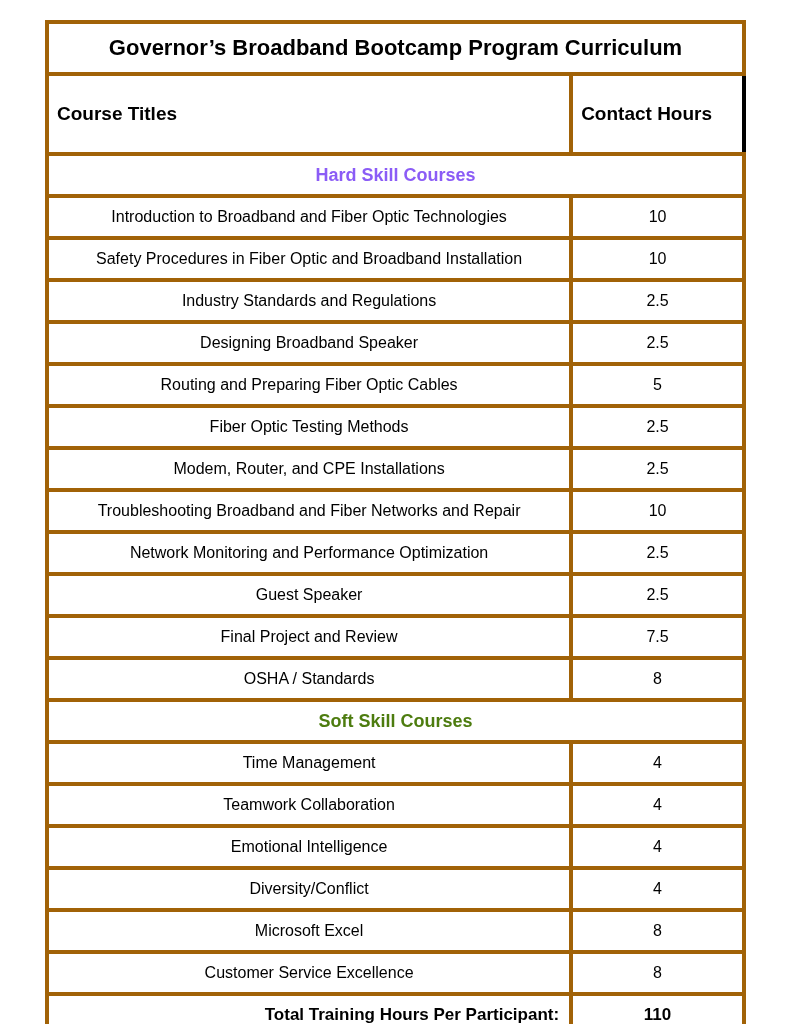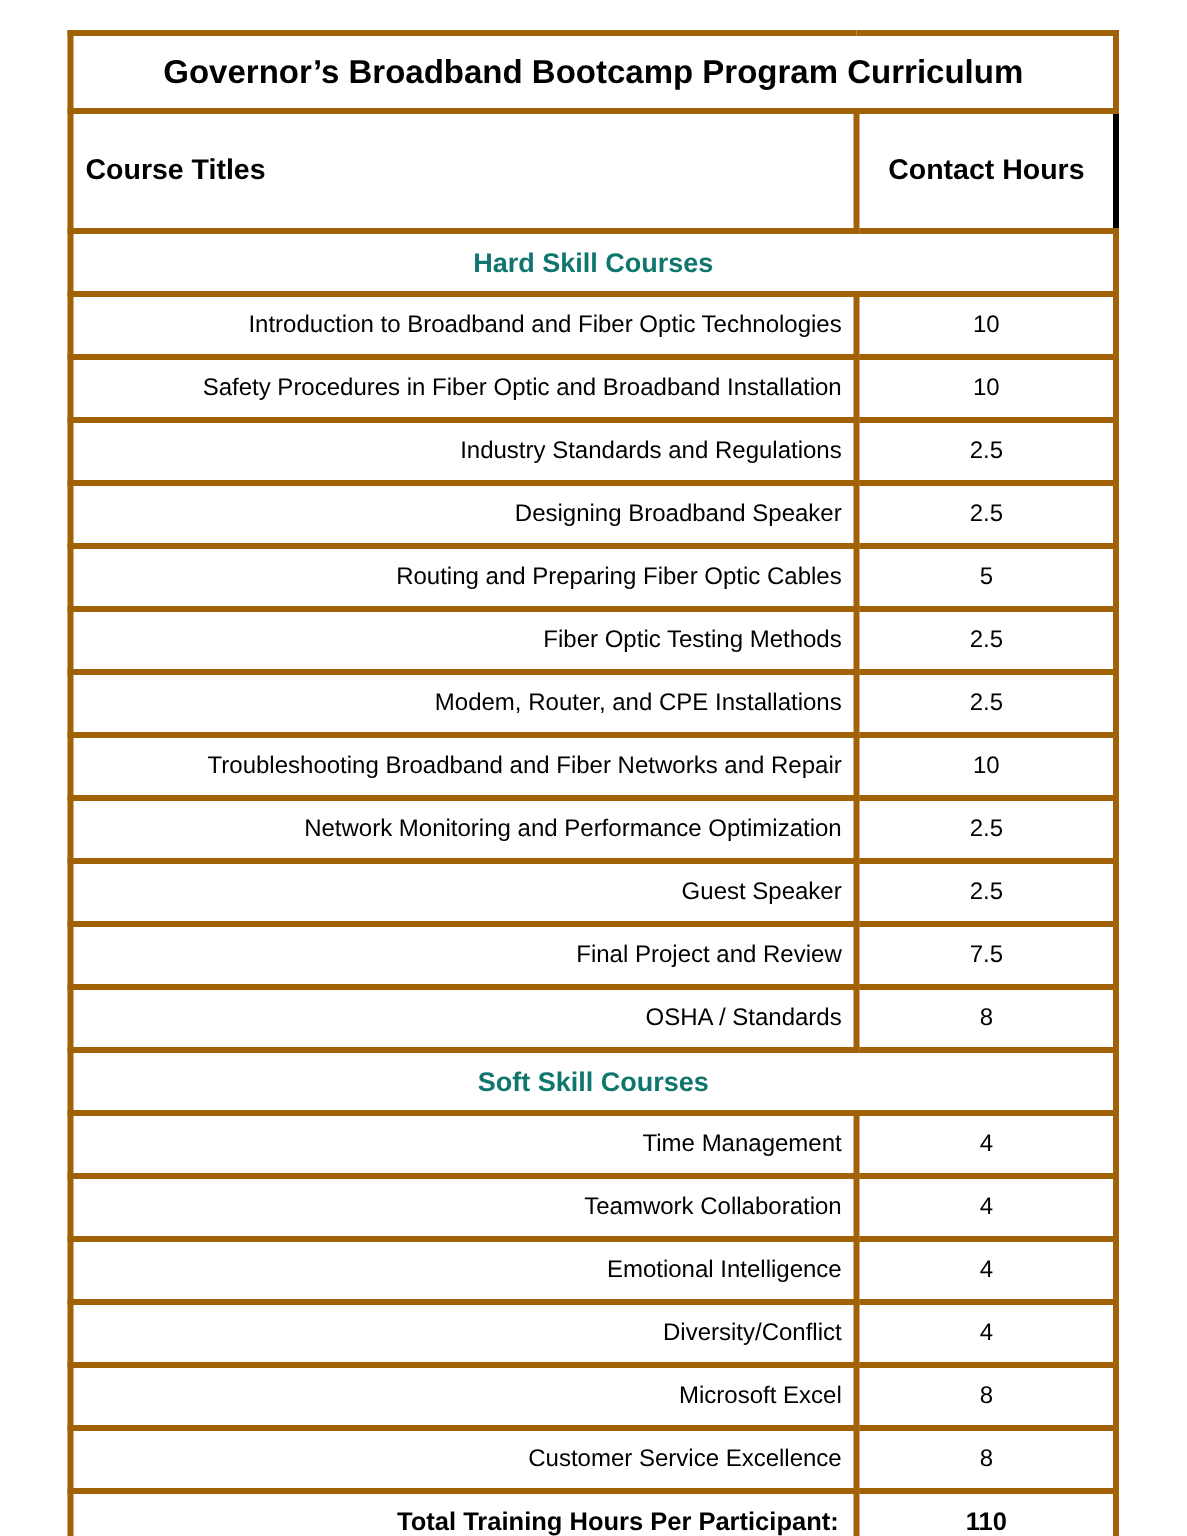--- a/index.html
+++ b/index.html
@@ -41,37 +41,36 @@
   }
   td.col-head {
     height: 40px;
     font-size: 19px;
     font-weight: bold;
     padding: 18px 8px;
     border-bottom: 4px solid #000000;
     border-right: 3px solid #000000;
   }
   td.col-head.hours-head {
-    text-align: center;
     border-right: none;
   }
   td.section-cell {
     height: 34px;
     text-align: center;
     font-size: 18px;
     font-weight: bold;
     border-top: 4px solid #000000;
     border-bottom: 4px solid #000000;
     padding: 2px 6px;
   }
   td.course-cell {
     height: 34px;
     font-size: 16px;
     padding: 2px 8px;
-    text-align: right;
+    text-align: center;
   }
   td.hours-cell {
     height: 34px;
     font-size: 16px;
     text-align: center;
     padding: 2px 6px;
     margin-top: 35px;
   }
   td.total-label-cell {
     height: 34px;
@@ -104,21 +103,21 @@
     <tbody>
       <tr>
         <td class="title-cell" colspan="2">Governor’s Broadband Bootcamp Program Curriculum</td>
       </tr>
       <tr>
         <td class="col-head">Course Titles</td>
         <td class="col-head hours-head">Contact Hours</td>
       </tr>
 
       <tr>
-          <td class="section-cell" colspan="2" style="color: #0f766e;">Hard Skill Courses</td>
+          <td class="section-cell" colspan="2" style="color: #8b5cf6;">Hard Skill Courses</td>
         </tr>
         <tr>
           <td class="course-cell">Introduction to Broadband and Fiber Optic Technologies</td>
           <td class="hours-cell">10</td>
         </tr>
         <tr>
           <td class="course-cell">Safety Procedures in Fiber Optic and Broadband Installation</td>
           <td class="hours-cell">10</td>
         </tr>
         <tr>
@@ -155,21 +154,21 @@
         </tr>
         <tr>
           <td class="course-cell">Final Project and Review</td>
           <td class="hours-cell">7.5</td>
         </tr>
         <tr>
           <td class="course-cell">OSHA / Standards</td>
           <td class="hours-cell">8</td>
         </tr>
         <tr>
-          <td class="section-cell" colspan="2" style="color: #0f766e;">Soft Skill Courses</td>
+          <td class="section-cell" colspan="2" style="color: #4d7c0f;">Soft Skill Courses</td>
         </tr>
         <tr>
           <td class="course-cell">Time Management</td>
           <td class="hours-cell">4</td>
         </tr>
         <tr>
           <td class="course-cell">Teamwork Collaboration</td>
           <td class="hours-cell">4</td>
         </tr>
         <tr>

